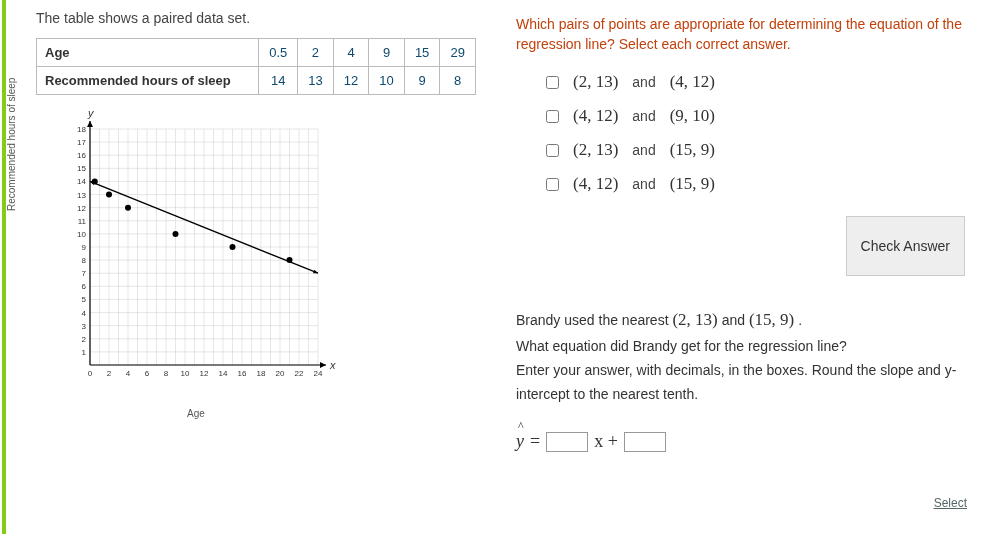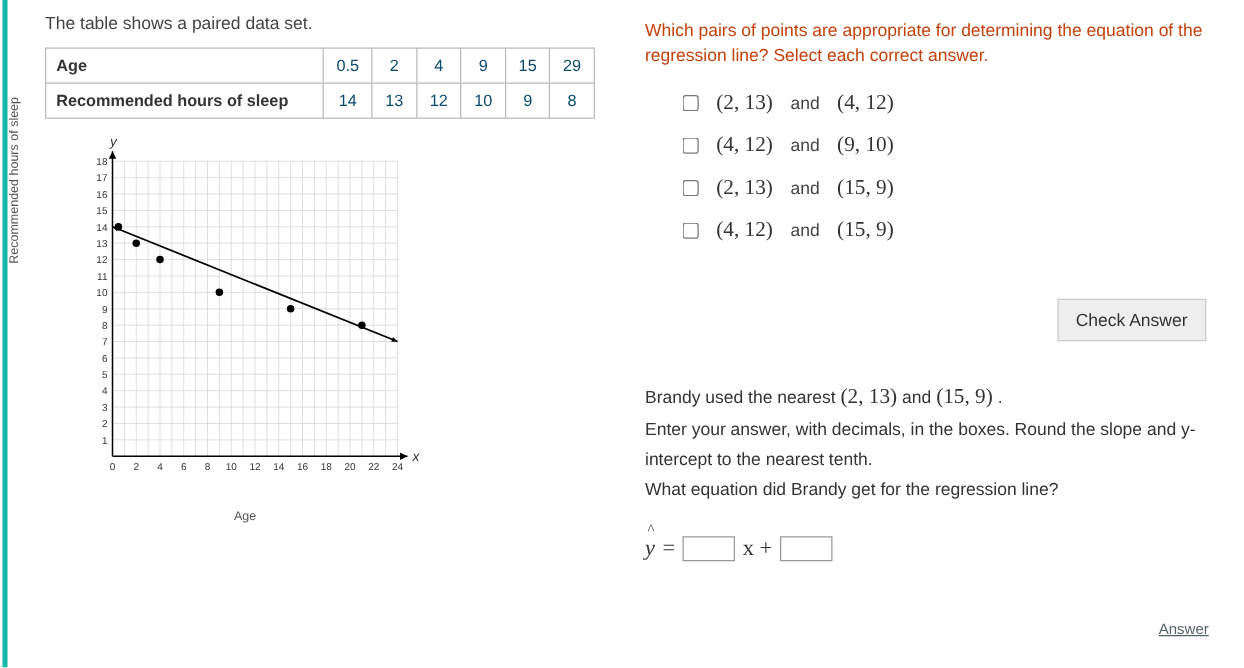--- a/index.html
+++ b/index.html
@@ -10,21 +10,21 @@
     background: #fff;
     width: 995px;
     height: 534px;
     position: relative;
     overflow: hidden;
   }
   .page {
     display: flex;
     padding: 10px 20px 10px 30px;
     gap: 40px;
-    border-left: 4px solid #14b8a6;
+    border-left: 4px solid #84cc16;
     margin-left: 2px;
     height: 100%;
   }
   .left-col { flex: 0 0 440px; }
   .right-col { flex: 1; padding-top: 5px; }
   .intro { margin-bottom: 12px; color: #444; }
   table.data {
     border-collapse: collapse;
     margin-bottom: 16px;
     width: 100%;
@@ -80,25 +80,24 @@
   }
   .choice input[type=checkbox] {
     width: 13px; height: 13px;
     accent-color: #666;
   }
   .andword { font-family: Arial, sans-serif; font-size: 14px; color: #444; }
   .check-row { text-align: right; margin-bottom: 30px; padding-right: 10px; }
   .check-btn {
     background: #eee;
     border: 1px solid #ccc;
-    padding: 8px 14px;
+    padding: 21px 14px;
     font-size: 14px;
     color: #333;
     cursor: pointer;
-    margin-top: 23px;
   }
   .part2 { line-height: 1.7; color: #333; }
   .serif { font-family: "Times New Roman", serif; font-size: 17px; }
   .eqline {
     margin-top: 20px;
     font-family: "Times New Roman", serif;
     font-size: 18px;
     display: flex;
     align-items: center;
     gap: 6px;
@@ -293,27 +292,27 @@
     </div>
 
     <div class="part2">
       <p>
         <span>Brandy used the nearest </span>
         <span class="serif">(2,  13)</span>
         <span> and </span>
         <span class="serif">(15,  9)</span>
         <span>.</span>
       </p>
+      <p>What equation did Brandy get for the regression line?</p>
       <p style="position:relative;">Enter your answer, with decimals, in the boxes. Round the slope and y-intercept to the nearest tenth.</p>
-      <p>What equation did Brandy get for the regression line?</p>
 
       <div class="eqline">
         <span class="yhat">y</span>
         <span> = </span>
         <input class="box-input" type="text" style="">
         <span>x + </span>
         <input class="box-input" type="text" style="">
       </div>
     </div>
   </div>
 </div>
 
-<a class="credits">Answer</a>
+<a class="credits">Select</a>
 
 </body></html>

